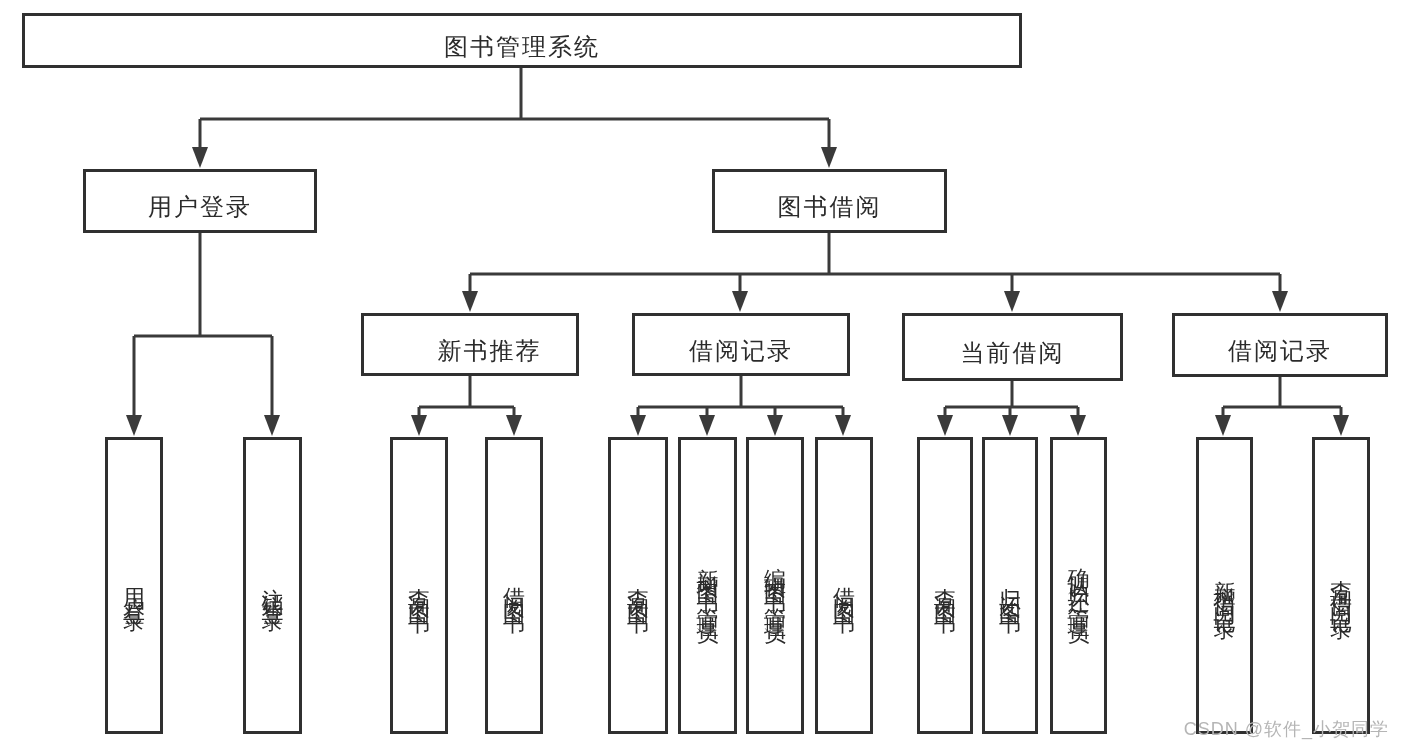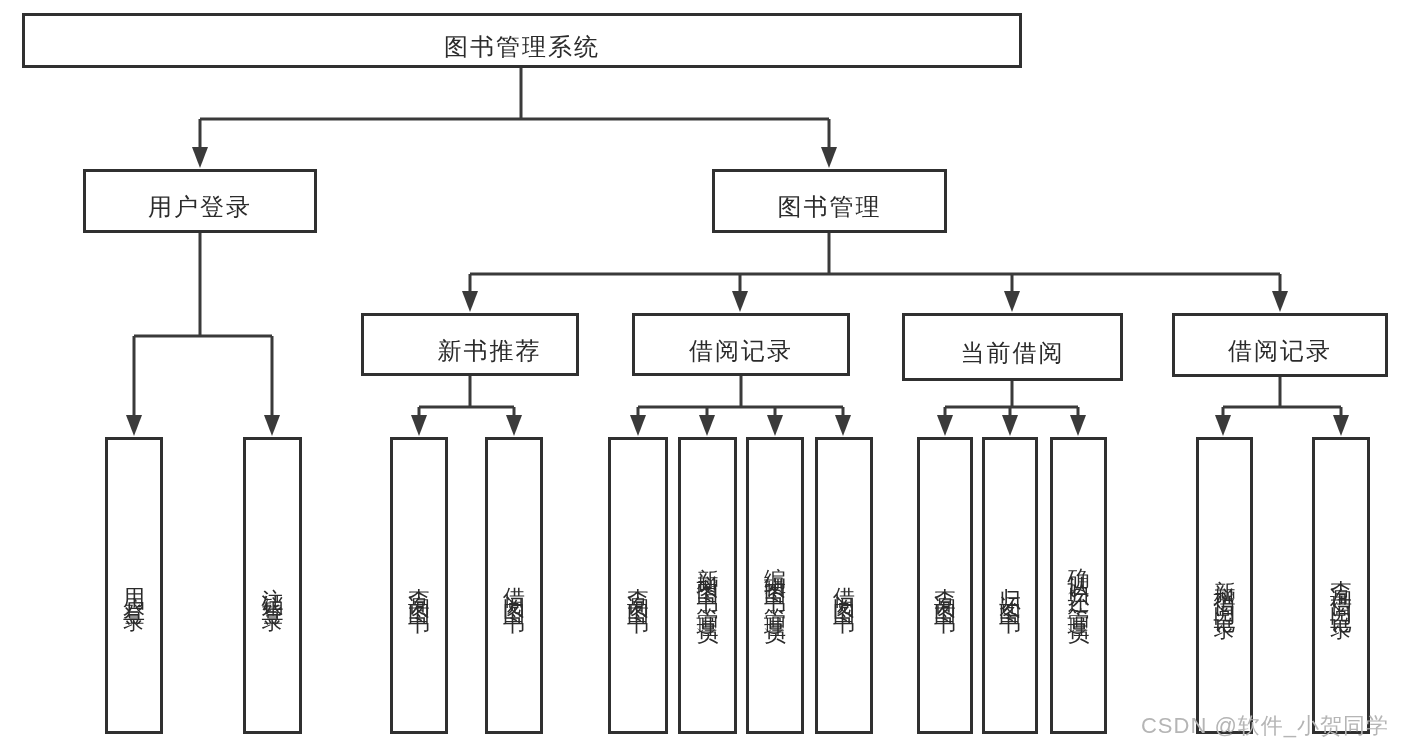--- a/index.html
+++ b/index.html
@@ -21,21 +21,21 @@
     text-align:center;
   }
   .h-label{font-size:24px;letter-spacing:2px;white-space:nowrap;margin-top:12px;}
   .leaf .v-label{
     writing-mode:vertical-rl;
     font-size:22px;letter-spacing:8px;line-height:1;
     white-space:nowrap;
   }
   .watermark{
     position:absolute;right:16px;bottom:6px;
-    font-size:22px;letter-spacing:1px;
+    font-size:18px;letter-spacing:1px;
     color:var(--watermark,#b5b5b5);
   }
 </style>
 </head>
 <body>
 
 <div class="stage">
 
   <svg class="connectors" viewBox="0 0 1405 747" xmlns="http://www.w3.org/2000/svg">
 
@@ -74,21 +74,21 @@
   </svg>
 
   <div class="node" style="left:22px;top:13px;width:1000px;height:55px;">
     <span class="h-label">图书管理系统</span>
   </div>
 
   <div class="node" style="left:83px;top:169px;width:234px;height:64px;">
     <span class="h-label">用户登录</span>
   </div>
   <div class="node" style="left:712px;top:169px;width:235px;height:64px;">
-    <span class="h-label">图书管理</span>
+    <span class="h-label">图书借阅</span>
   </div>
 
   <div class="node" style="left:361px;top:313px;width:218px;height:63px;padding-left:39px;">
     <span class="h-label">新书推荐</span>
   </div>
   <div class="node" style="left:632px;top:313px;width:218px;height:63px;">
     <span class="h-label">借阅记录</span>
   </div>
   <div class="node" style="left:902px;top:313px;width:221px;height:68px;">
     <span class="h-label">当前借阅</span>

